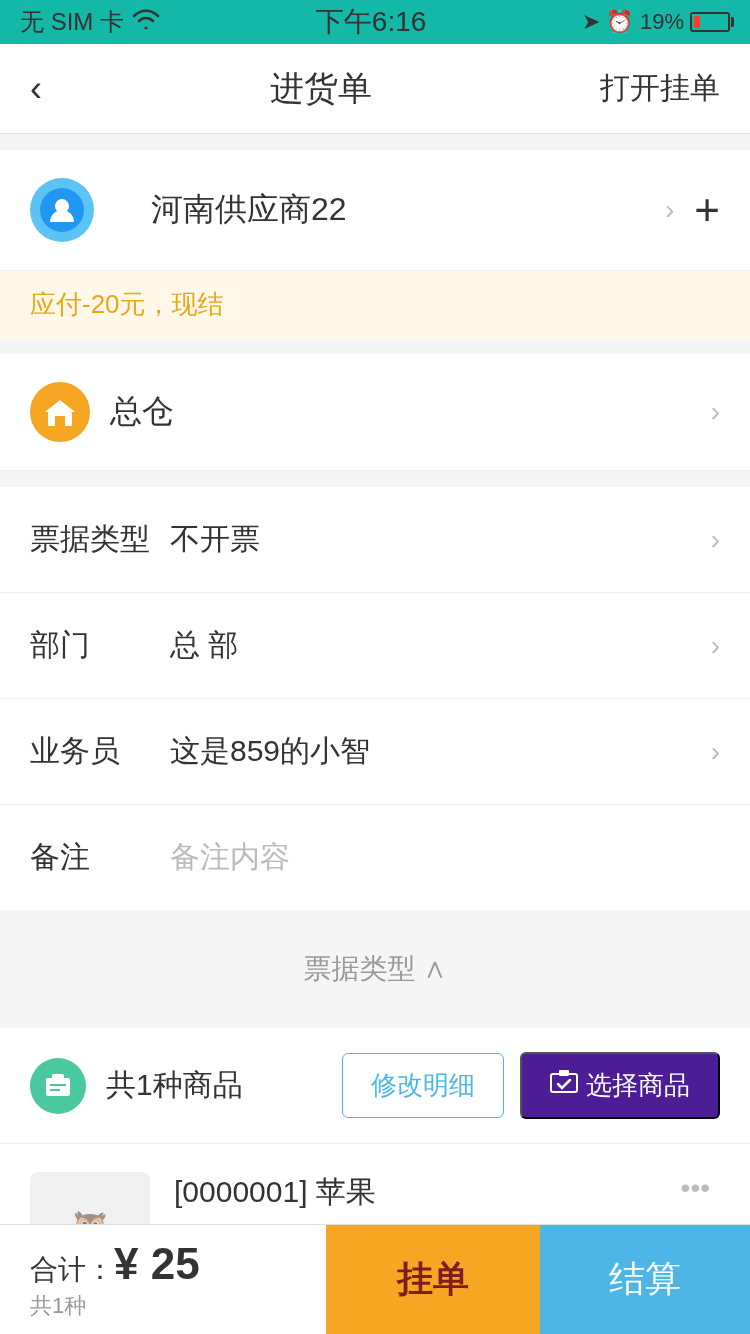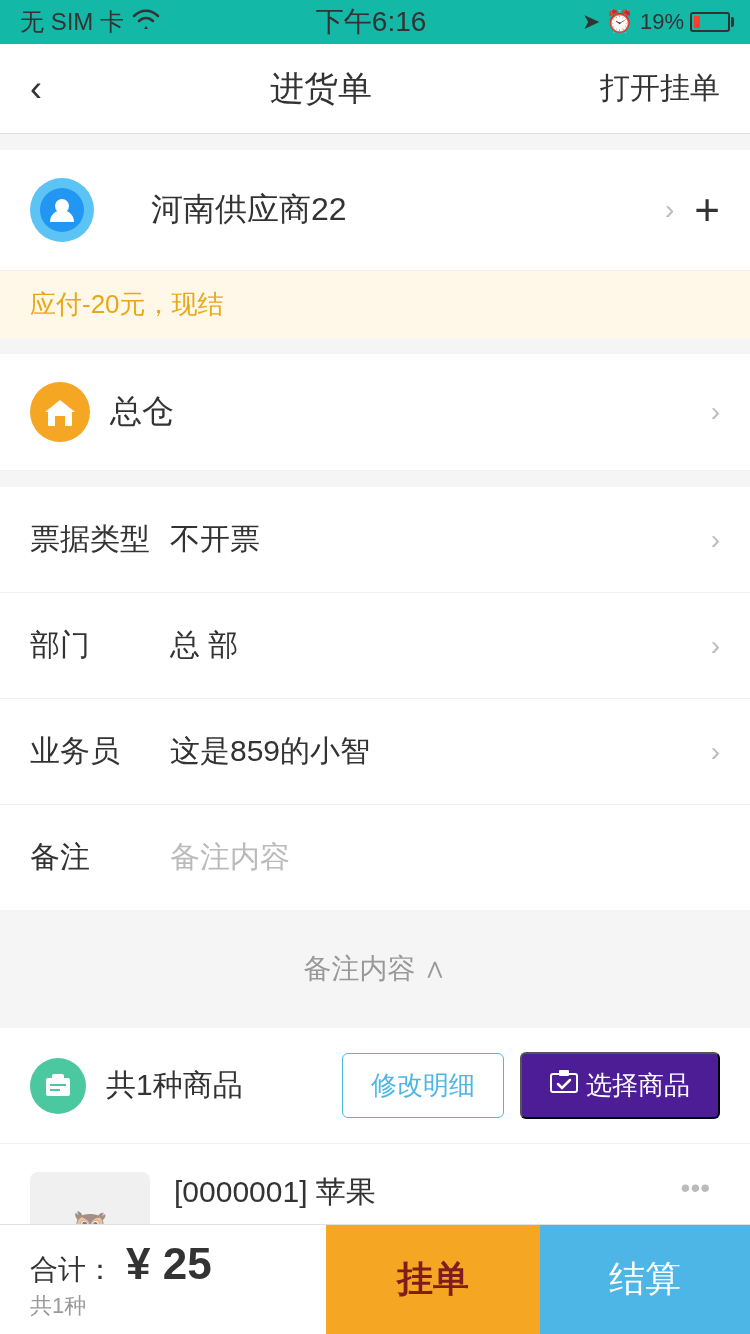--- a/index.html
+++ b/index.html
@@ -279,21 +279,21 @@
     <span class="form-chevron">›</span>
   </div>
 
   <div class="form-row">
     <span class="form-label">备注</span>
     <span class="form-value form-placeholder">备注内容</span>
   </div>
 </div>
 
 <div class="collapse-bar">
-  <span>备注内容 ∧</span>
+  <span>票据类型 ∧</span>
 </div>
 
 <div style="height:16px; background:#f5f5f5;"></div>
 <div class="section">
   <div class="product-header">
     <div class="product-count-icon">
       <svg width="32" height="32" viewBox="0 0 32 32" fill="none">
         <rect x="4" y="8" width="24" height="18" rx="2" fill="white"></rect>
         <rect x="10" y="4" width="12" height="6" rx="2" fill="white"></rect>
         <rect x="8" y="14" width="16" height="2" fill="#4cc8a0"></rect>
@@ -330,21 +330,21 @@
         <span> = </span>
         <span class="total">¥25</span>
       </div>
     </div>
     <span class="more-btn">•••</span>
   </div>
 </div>
 
 <div class="footer">
   <div class="footer-total">
-    <div style="display:flex; align-items:baseline; gap:12px;">
+    <div style="display:flex; align-items:baseline; gap:0;">
       <span style="font-size:28px; color:#333;">合计：</span>
       <span style="font-size:44px; font-weight:bold; color:#333;">¥ 25</span>
     </div>
     <div style="font-size:22px; color:#999; margin-top:2px;">共1种</div>
   </div>
   <div class="btn-pending">挂单</div>
   <div class="btn-checkout">结算</div>
 </div>
 
 </body></html>

